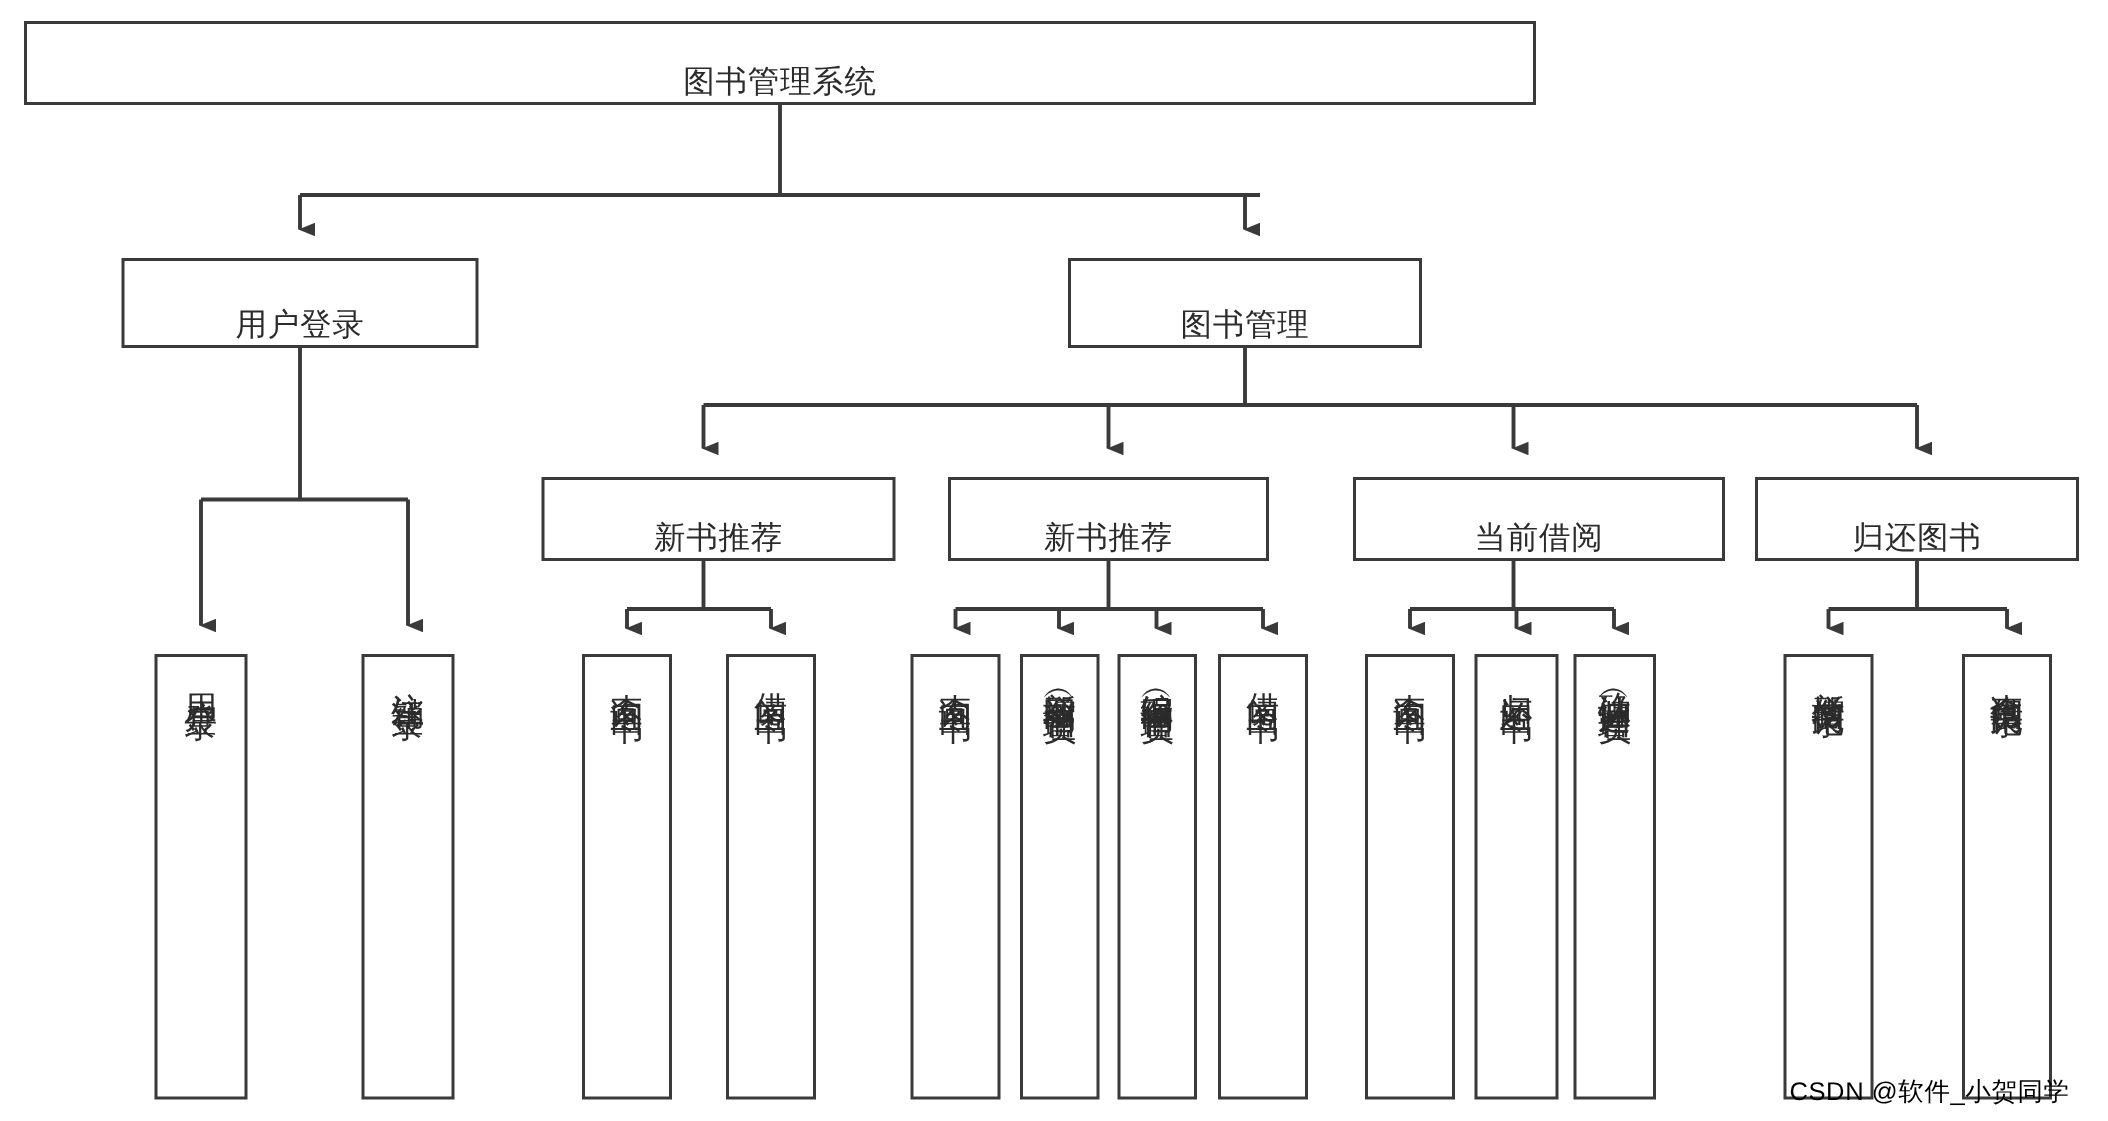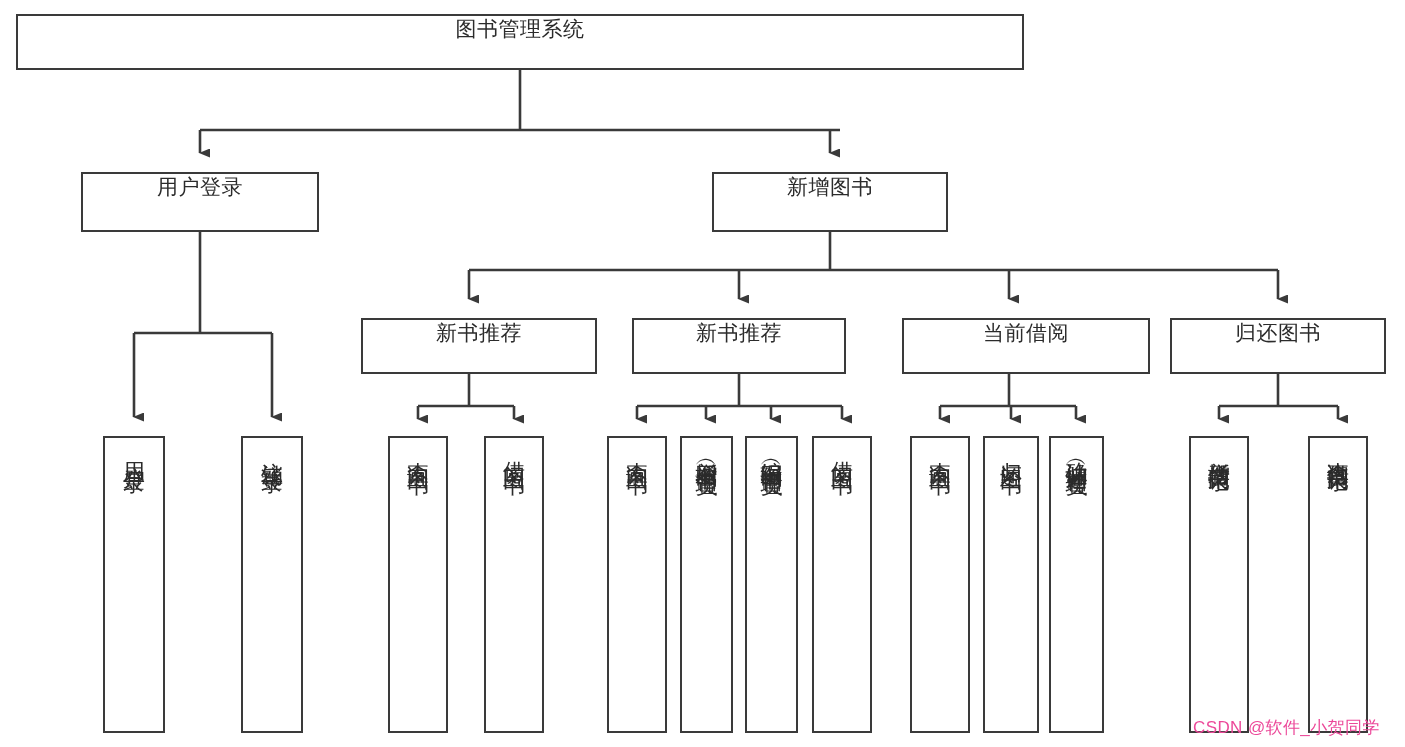--- a/index.html
+++ b/index.html
@@ -23,21 +23,21 @@
     top: 0;
     width: 1405px;
     height: 747px;
   }
   .node {
     position: absolute;
     box-sizing: border-box;
     border: 2px solid #3a3a3a;
     background: #ffffff;
     display: flex;
-    align-items: flex-start;
+    align-items: flex-end;
     justify-content: center;
     color: #2b2b2b;
   }
   .node-label {
     display: block;
     text-align: center;
     line-height: 1.22;
     color: #2b2b2b;
   }
   
@@ -57,21 +57,21 @@
     font-size: 22px;
     line-height: 1.08;
     letter-spacing: 4px;
     white-space: nowrap;
   }
   .node.vert.tall .node-label {
     letter-spacing: 2px;
   }
   .watermark {
     position: absolute;
-    color: #ec4899;
+    color: #000000;
     font-size: 17px;
     white-space: nowrap;
     user-select: none;
     letter-spacing: 0.4px;
   }
 </style>
 </head>
 <body>
 
 <div id="canvas">
@@ -128,21 +128,21 @@
   </svg>
 
   <div class="node horiz" style="left:16px; top:14px; width:1008px; height:56px;">
     <span class="node-label">图书管理系统</span>
   </div>
 
   <div class="node horiz" style="left:81px; top:172px; width:238px; height:60px;">
     <span class="node-label">用户登录</span>
   </div>
   <div class="node horiz" style="left:712px; top:172px; width:236px; height:60px;">
-    <span class="node-label">新增图书</span>
+    <span class="node-label">图书管理</span>
   </div>
 
   <div class="node horiz" style="left:361px; top:318px; width:236px; height:56px;">
     <span class="node-label">新书推荐</span>
   </div>
   <div class="node horiz" style="left:632px; top:318px; width:214px; height:56px;">
     <span class="node-label">新书推荐</span>
   </div>
   <div class="node horiz" style="left:902px; top:318px; width:248px; height:56px;">
     <span class="node-label">当前借阅</span>

